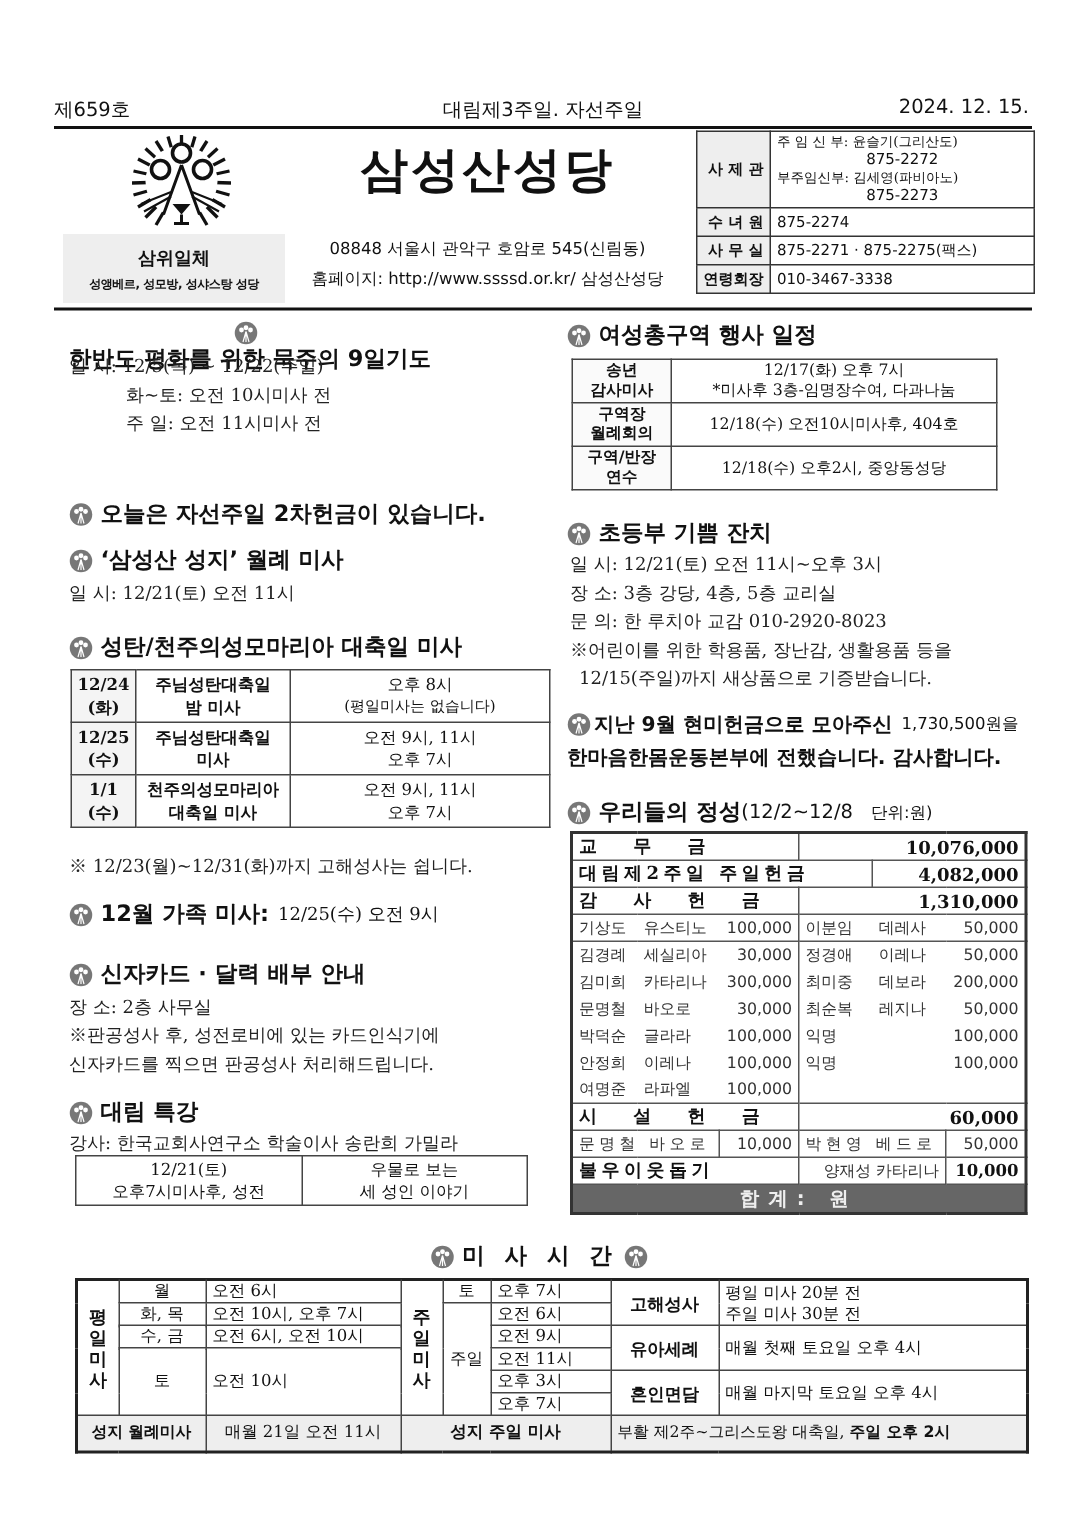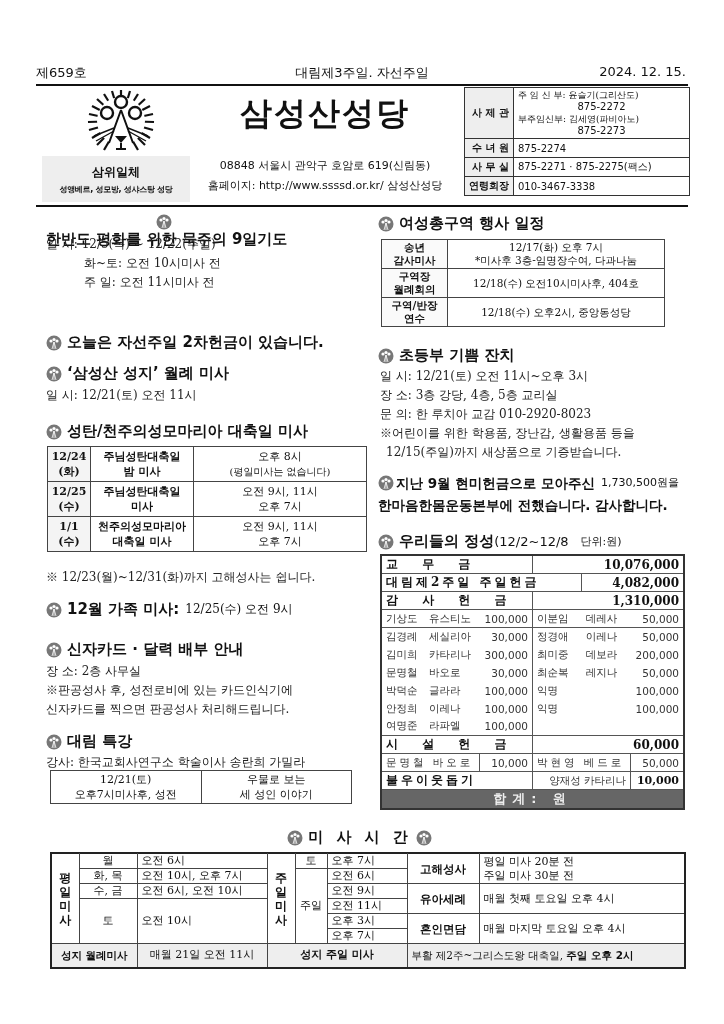--- a/index.html
+++ b/index.html
@@ -129,21 +129,21 @@
   <rect x="36" y="55" width="2" height="6" fill="#111"></rect>
   <rect x="32" y="60" width="10" height="2" fill="#111"></rect>
 </svg>
 
 <div class="abs trinity">
   <div class="t1">삼위일체</div>
   <div class="t2">성앵베르, 성모방, 성샤스탕 성당</div>
 </div>
 
 <div class="abs church-name">삼성산성당</div>
-<div class="abs address">08848 서울시 관악구 호암로 619(신림동)</div>
+<div class="abs address">08848 서울시 관악구 호암로 545(신림동)</div>
 <div class="abs homepage">홈페이지: http://www.ssssd.or.kr/ 삼성산성당</div>
 
 <table class="abs contacts">
   <tbody>
       <tr>
     <td class="lbl">사 제 관</td>
     <td class="priest">
       <div class="serif">주 임 신 부: 윤슬기(그리산도)</div>
       <div class="c">875-2272</div>
       <div class="serif">부주임신부: 김세영(파비아노)</div>

